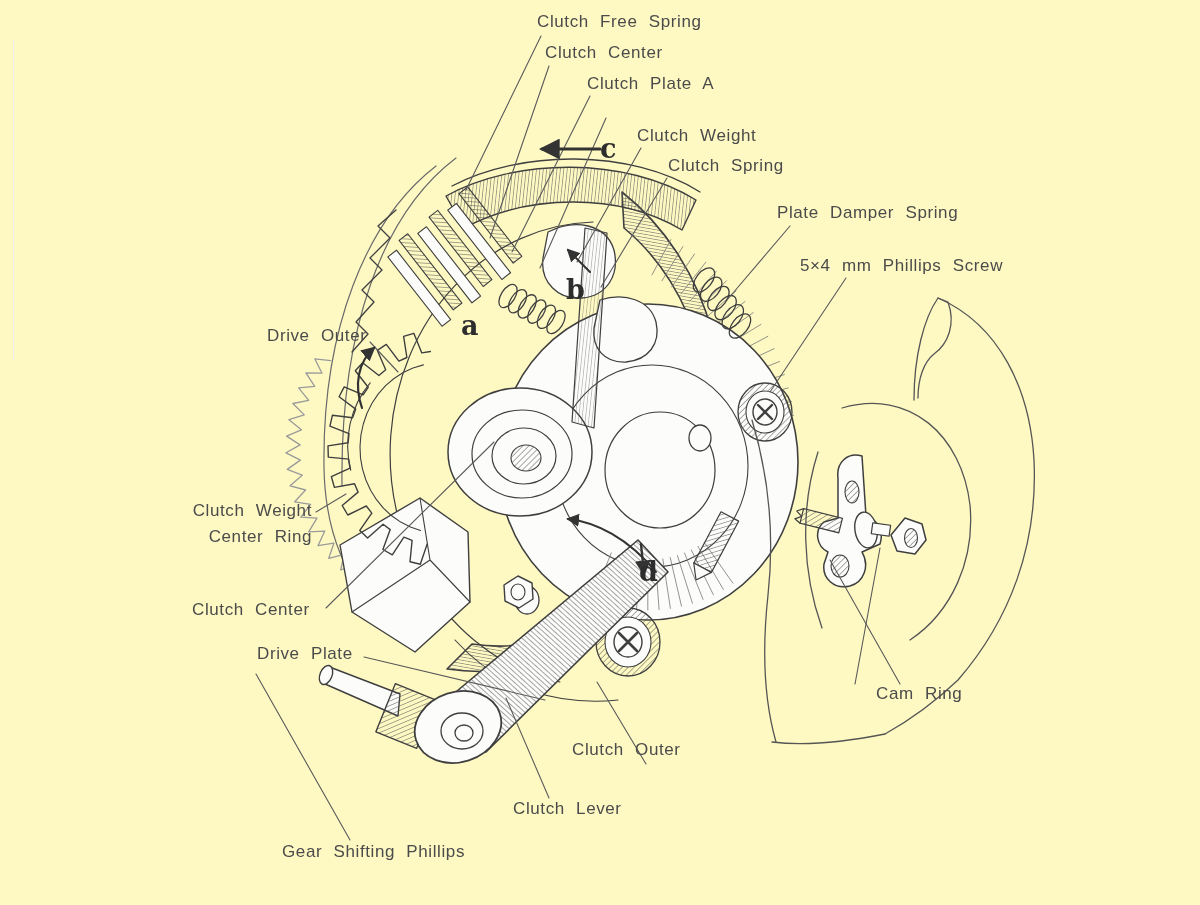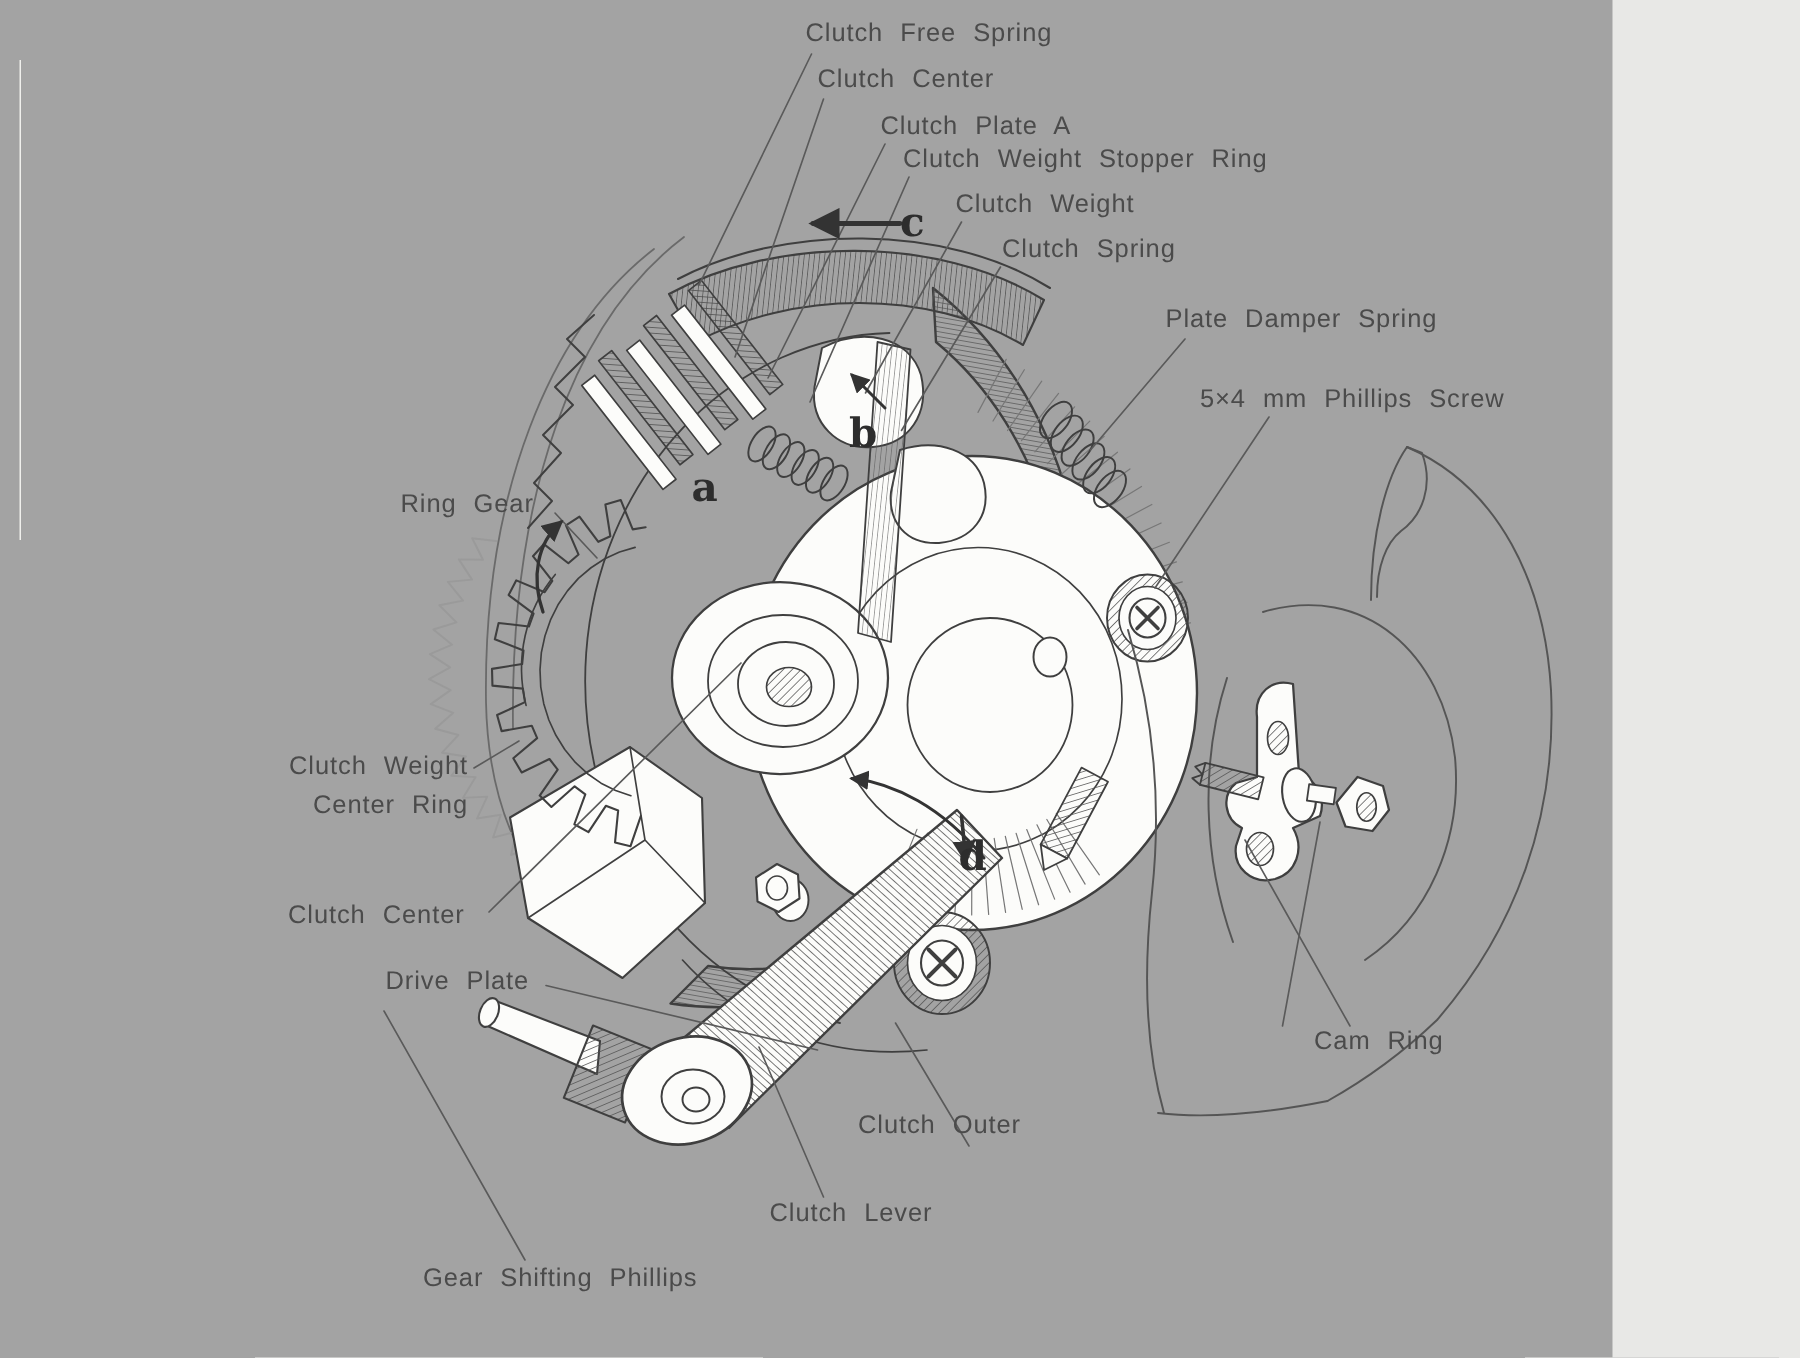--- a/index.html
+++ b/index.html
@@ -1,16 +1,16 @@
 <!DOCTYPE html>
 <html><head>
 <meta charset="utf-8">
 <style>
   html,body{margin:0;padding:0;background:#e8e8e6;}
-  .page{position:relative;width:1075px;height:905px;background:#a3a3a3;overflow:hidden;
+  .page{position:relative;width:1200px;height:905px;background:#fef9c3;overflow:hidden;
         font-family:"Liberation Sans", sans-serif;}
   .scan-edge{position:absolute;left:13px;top:40px;width:1px;height:320px;background:#efefec;}
   svg.drawing{position:absolute;left:0;top:0;}
   .lbl{position:absolute;font-size:17px;letter-spacing:.6px;word-spacing:6px;color:#4b4b4b;
        white-space:nowrap;line-height:20px;}
   .lbl.two-line{white-space:normal;text-align:right;width:142px;line-height:26px;}
   .marker{position:absolute;font-family:"DejaVu Serif", serif;font-weight:bold;
           font-size:27px;color:#2d2d2d;}
 </style>
 </head>
@@ -205,26 +205,25 @@
       <line x1="590" y1="272" x2="568" y2="250" stroke-width="2" marker-end="url(#ah)"></line>
       <path d="M641,544 L644,574" stroke-width="2.4" marker-end="url(#ah)"></path>
       <path d="M656,572 C628,538 596,522 568,519" stroke-width="2" marker-end="url(#ah)"></path>
       <path d="M362,408 C354,385 358,362 374,348" stroke-width="2.2" marker-end="url(#ah)"></path>
     </g>
   </svg>
 
   <div class="lbl" style="left:537px;top:12px">Clutch Free Spring</div>
   <div class="lbl" style="left:545px;top:43px">Clutch Center</div>
   <div class="lbl" style="left:587px;top:74px">Clutch Plate A</div>
-  <div class="lbl" style="left:602px;top:96px">Clutch Weight Stopper Ring</div>
   <div class="lbl" style="left:637px;top:126px">Clutch Weight</div>
   <div class="lbl" style="left:668px;top:156px">Clutch Spring</div>
   <div class="lbl" style="left:777px;top:203px">Plate Damper Spring</div>
   <div class="lbl" style="left:800px;top:256px">5×4 mm Phillips Screw</div>
-  <div class="lbl" style="left:267px;top:326px">Ring Gear</div>
+  <div class="lbl" style="left:267px;top:326px">Drive Outer</div>
   <div class="lbl two-line" style="left:170px;top:498px">
     <span>Clutch Weight</span><br>
     <span>Center Ring</span>
   </div>
   <div class="lbl" style="left:192px;top:600px">Clutch Center</div>
   <div class="lbl" style="left:257px;top:644px">Drive Plate</div>
   <div class="lbl" style="left:282px;top:842px">Gear Shifting Phillips</div>
   <div class="lbl" style="left:572px;top:740px">Clutch Outer</div>
   <div class="lbl" style="left:513px;top:799px">Clutch Lever</div>
   <div class="lbl" style="left:876px;top:684px">Cam Ring</div>

